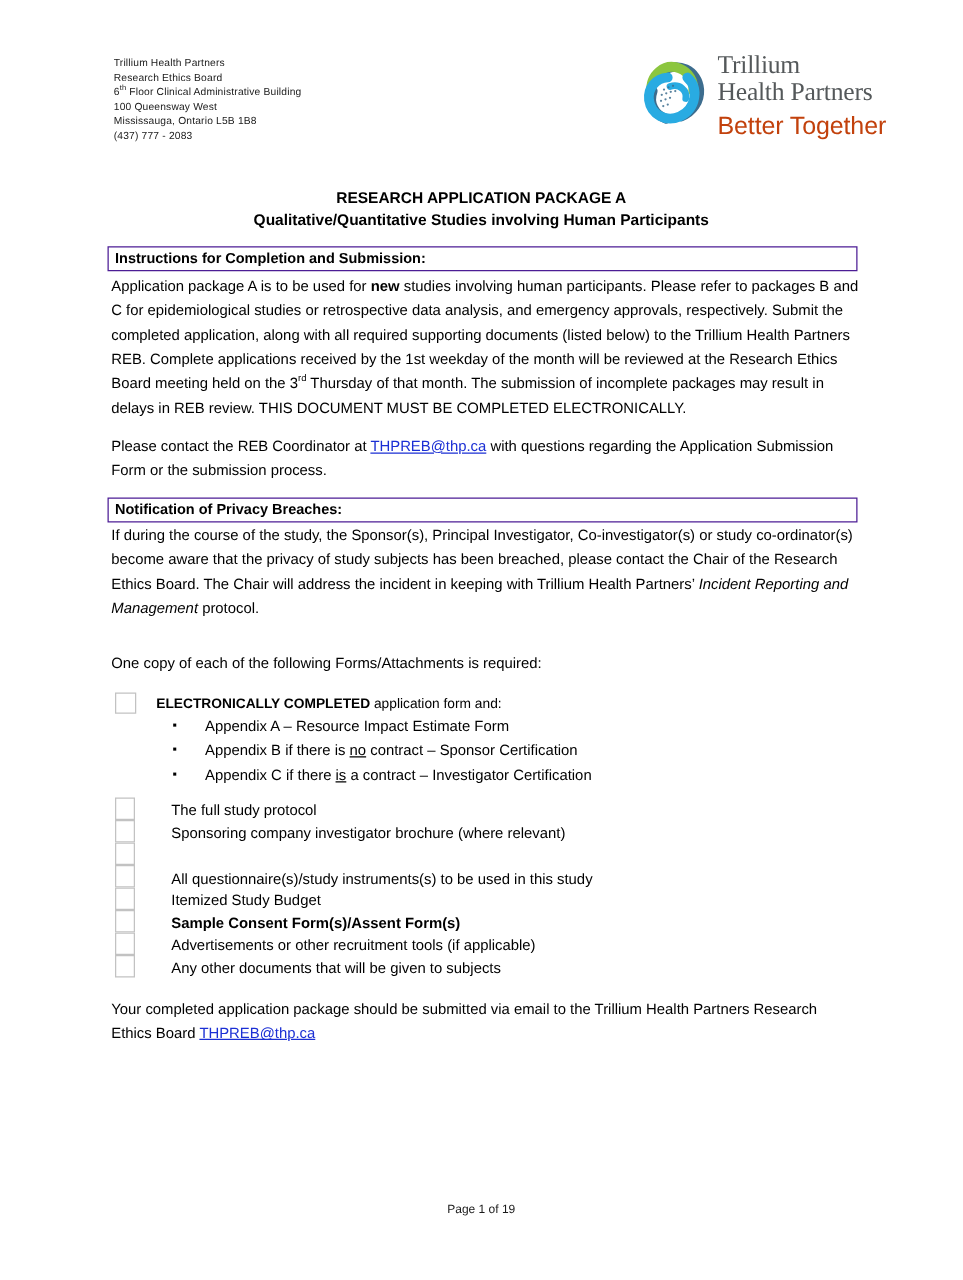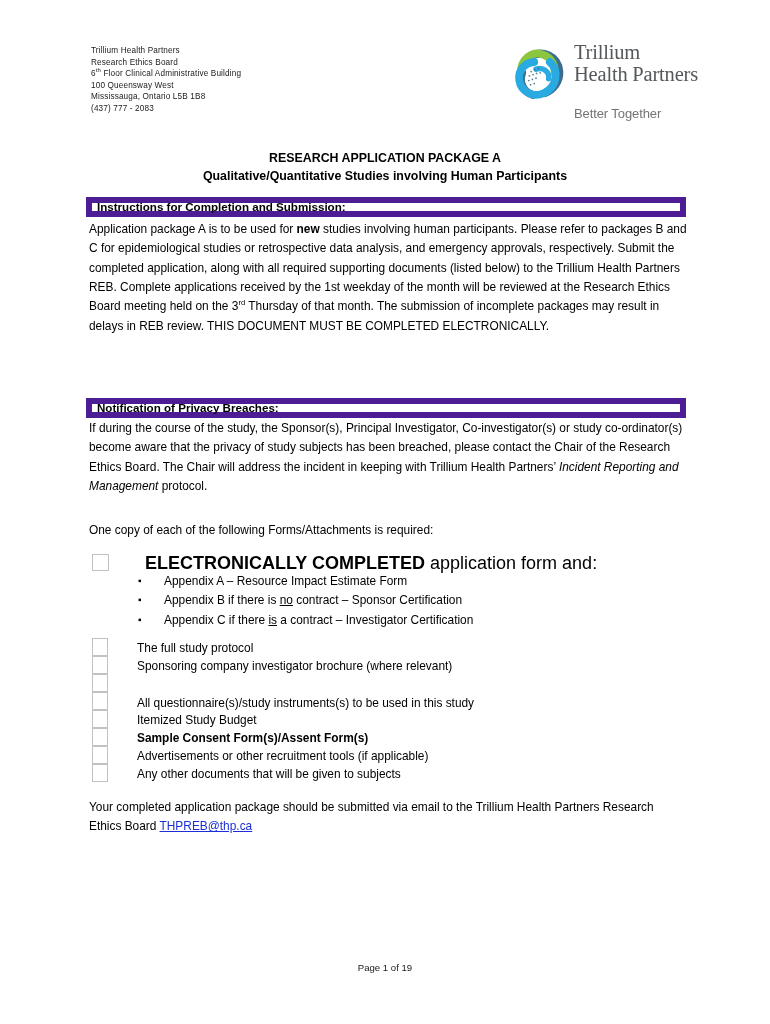--- a/index.html
+++ b/index.html
@@ -59,24 +59,24 @@
   }
   .logo-word .l1 {
     font-family: "Liberation Serif", serif;
     font-size: 20.5px;
     line-height: 21.5px;
     color: #54585a;
     letter-spacing: -0.2px;
   }
   .logo-word .l2 {
     font-family: "Liberation Sans", sans-serif;
-    font-size: 13px;
+    font-size: 20px;
     line-height: 21px;
-    color: #737373;
-    margin-top: 18px;
+    color: #c2410c;
+    margin-top: 6px;
     letter-spacing: -0.1px;
   }
 
   
   .doc-title {
     position: absolute;
     left: 0;
     top: 149px;
     width: 770px;
     text-align: center;
@@ -93,21 +93,21 @@
     font-size: 12.4px;
     font-weight: bold;
     line-height: 19.5px;
   }
 
   
   .section-box {
     position: absolute;
     left: 86px;
     width: 600px;
-    border: 6px solid #4c1d95;
+    border: 1px solid #4c1d95;
     box-sizing: border-box;
     height: 20px;
     padding: 0 0 0 5px;
     display: flex;
     align-items: center;
   }
   .section-box span {
     font-size: 11.6px;
     font-weight: bold;
     line-height: 14px;
@@ -158,23 +158,23 @@
     height: 17px;
   }
   .cb-list {
     left: 92px;
     width: 16px;
     height: 18px;
   }
 
   .chk-main-label {
     position: absolute;
-    left: 145px;
+    left: 125px;
     top: 554px;
-    font-size: 18px;
+    font-size: 11px;
     line-height: 19.35px;
   }
   .sub-list {
     position: absolute;
     left: 137px;
     top: 572px;
     font-size: 11.9px;
     line-height: 19.35px;
   }
   .sub-item {
@@ -263,20 +263,23 @@
   <div class="doc-subtitle">Qualitative/Quantitative Studies involving Human Participants</div>
 
   <div class="section-box" style="top:197px;">
     <span>Instructions for Completion and Submission:</span>
   </div>
 
   <div class="para" style="top:220px;">
     <span>Application package A is to be used for </span><span class="b">new</span><span> studies involving human participants.  Please refer to packages B and C for epidemiological studies or retrospective data analysis, and emergency approvals, respectively.  Submit the completed application, along with all required supporting documents (listed below) to the Trillium Health Partners REB.  Complete applications received by the 1st weekday of the month will be reviewed at the Research Ethics Board meeting held on the 3</span><sup>rd</sup><span> Thursday of that month.  The submission of incomplete packages may result in delays in REB review.  THIS DOCUMENT MUST BE COMPLETED ELECTRONICALLY.</span>
   </div>
 
+  <div class="para" style="top:348px;">
+    <span>Please contact the REB Coordinator at </span><a class="link" href="#">THPREB@thp.ca</a><span> with questions regarding the Application Submission Form or the submission process.</span>
+  </div>
 
   <div class="section-box" style="top:398px;">
     <span>Notification of Privacy Breaches:</span>
   </div>
 
   <div class="para" style="top:419px;">
     <span>If during the course of the study, the Sponsor(s), Principal Investigator, Co-investigator(s) or study co-ordinator(s) become aware that the privacy of study subjects has been breached, please contact the Chair of the Research Ethics Board.  The Chair will address the incident in keeping with Trillium Health Partners’ </span><span class="i">Incident Reporting and Management</span><span> protocol.</span>
   </div>
 
 

